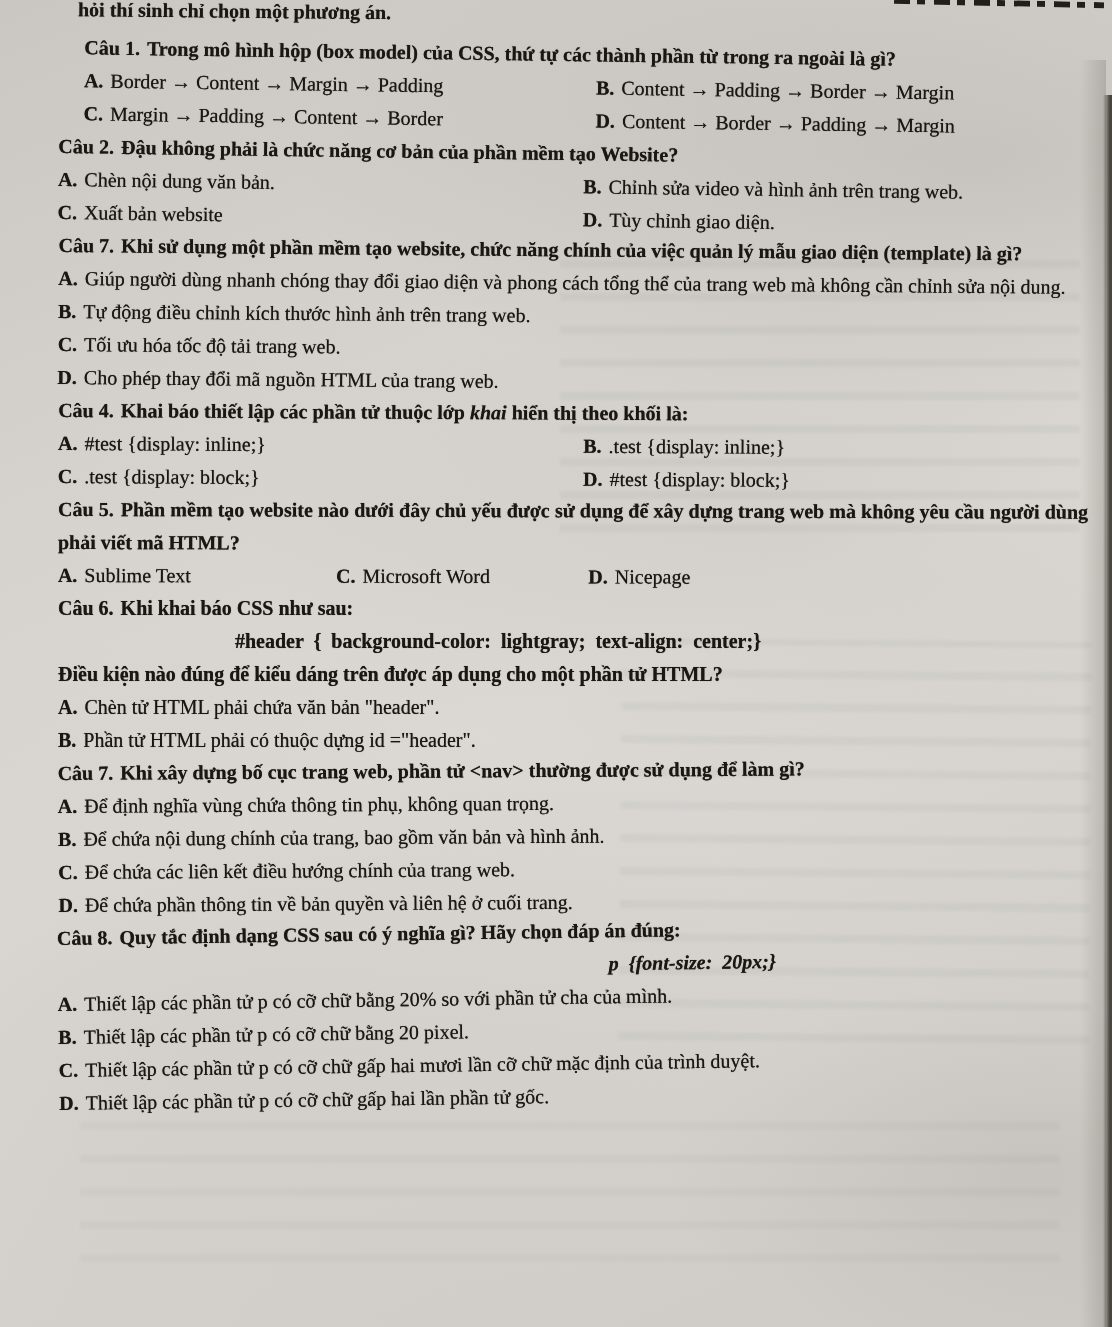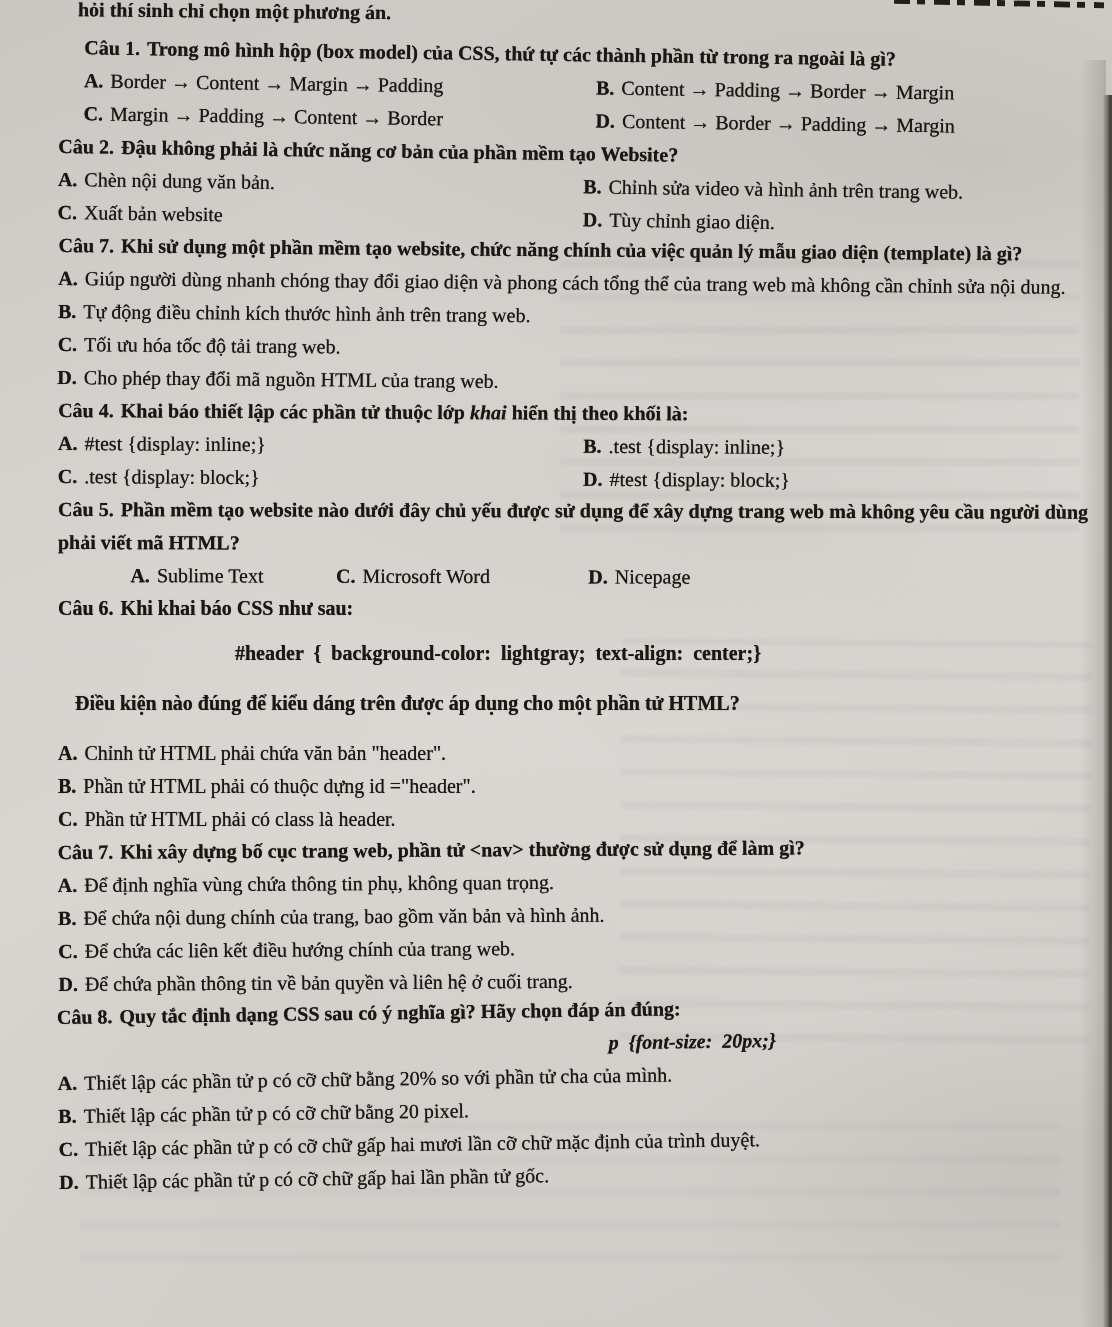--- a/index.html
+++ b/index.html
@@ -33,33 +33,33 @@
   .frag .dashes{height:6px;margin-top:0;
     background:repeating-linear-gradient(90deg,#221f1b 0 16px,transparent 16px 23px,#221f1b 23px 31px,transparent 31px 40px);}
 
   .content{
     position:absolute;left:58px;top:-2px;width:1030px;
     font-size:20px;line-height:33px;color:#1a1713;
     text-shadow:0 0 .7px rgba(28,24,19,.8);
   }
   .q{transform-origin:0 50%;}
   .stem{margin:0;font-weight:bold;text-align:justify;}
-  .sub{margin:17px;font-weight:bold;}
+  .sub{margin:0;font-weight:bold;}
   .opt{margin:0;}
   .letter{font-weight:bold;margin-right:7px;}
   .row{display:flex;}
   .row2 .cell1{flex:0 0 51%;}
   .row2 .cell2{flex:1;}
-  .row4 .c1{flex:0 0 27%;text-align:center;}
+  .row4 .c1{flex:0 0 27%;}
   .row4 .c2{flex:0 0 25.5%;}
   .row4 .c3{flex:0 0 24.5%;}
   .row4 .c4{flex:1;}
   .code{margin:0;font-weight:bold;text-align:center;word-spacing:5px;}
   .code.italic{font-style:italic;}
-  .code.shift-left{padding-right:150px;margin-top:12px;}
+  .code.shift-left{padding-right:150px;}
   .code.shift-right{padding-left:240px;}
   .em{font-style:italic;}
   .top-note{margin:0;font-weight:bold;padding-left:20px;transform:rotate(.55deg);}
   .ind{padding-left:26px;}
   .r-p8{transform:rotate(.8deg);}
   .r-p5{transform:rotate(.5deg);}
   .r-p3{transform:rotate(.3deg);}
   .r-p15{transform:rotate(.15deg);}
   .r-0{transform:none;}
   .r-m35{transform:rotate(-.35deg);}
@@ -132,23 +132,22 @@
       <p class="opt c1"><span class="letter">A.</span><span>Sublime Text</span></p>
       <p class="opt c3"><span class="letter">C.</span><span>Microsoft Word</span></p>
       <p class="opt c4"><span class="letter">D.</span><span>Nicepage</span></p>
     </div>
   </section>
 
   <section class="q r-0">
     <p class="stem"><span class="letter">Câu 6.</span><span>Khi khai báo CSS như sau:</span></p>
     <p class="code shift-left">#header { background-color: lightgray; text-align: center;}</p>
     <p class="sub">Điều kiện nào đúng để kiểu dáng trên được áp dụng cho một phần tử HTML?</p>
-    <p class="opt"><span class="letter">A.</span><span>Chỉnh tử HTML phải chứa văn bản "header".</span></p>
+    <p class="opt"><span class="letter">A.</span><span>Chèn tử HTML phải chứa văn bản "header".</span></p>
     <p class="opt"><span class="letter">B.</span><span>Phần tử HTML phải có thuộc dựng id ="header".</span></p>
-    <p class="opt"><span class="letter">C.</span><span>Phần tử HTML phải có class là header.</span></p>
   </section>
 
   <section class="q r-m35">
     <p class="stem"><span class="letter">Câu 7.</span><span>Khi xây dựng bố cục trang web, phần tử &lt;nav&gt; thường được sử dụng để làm gì?</span></p>
     <p class="opt"><span class="letter">A.</span><span>Để định nghĩa vùng chứa thông tin phụ, không quan trọng.</span></p>
     <p class="opt"><span class="letter">B.</span><span>Để chứa nội dung chính của trang, bao gồm văn bản và hình ảnh.</span></p>
     <p class="opt"><span class="letter">C.</span><span>Để chứa các liên kết điều hướng chính của trang web.</span></p>
     <p class="opt"><span class="letter">D.</span><span>Để chứa phần thông tin về bản quyền và liên hệ ở cuối trang.</span></p>
   </section>
 

